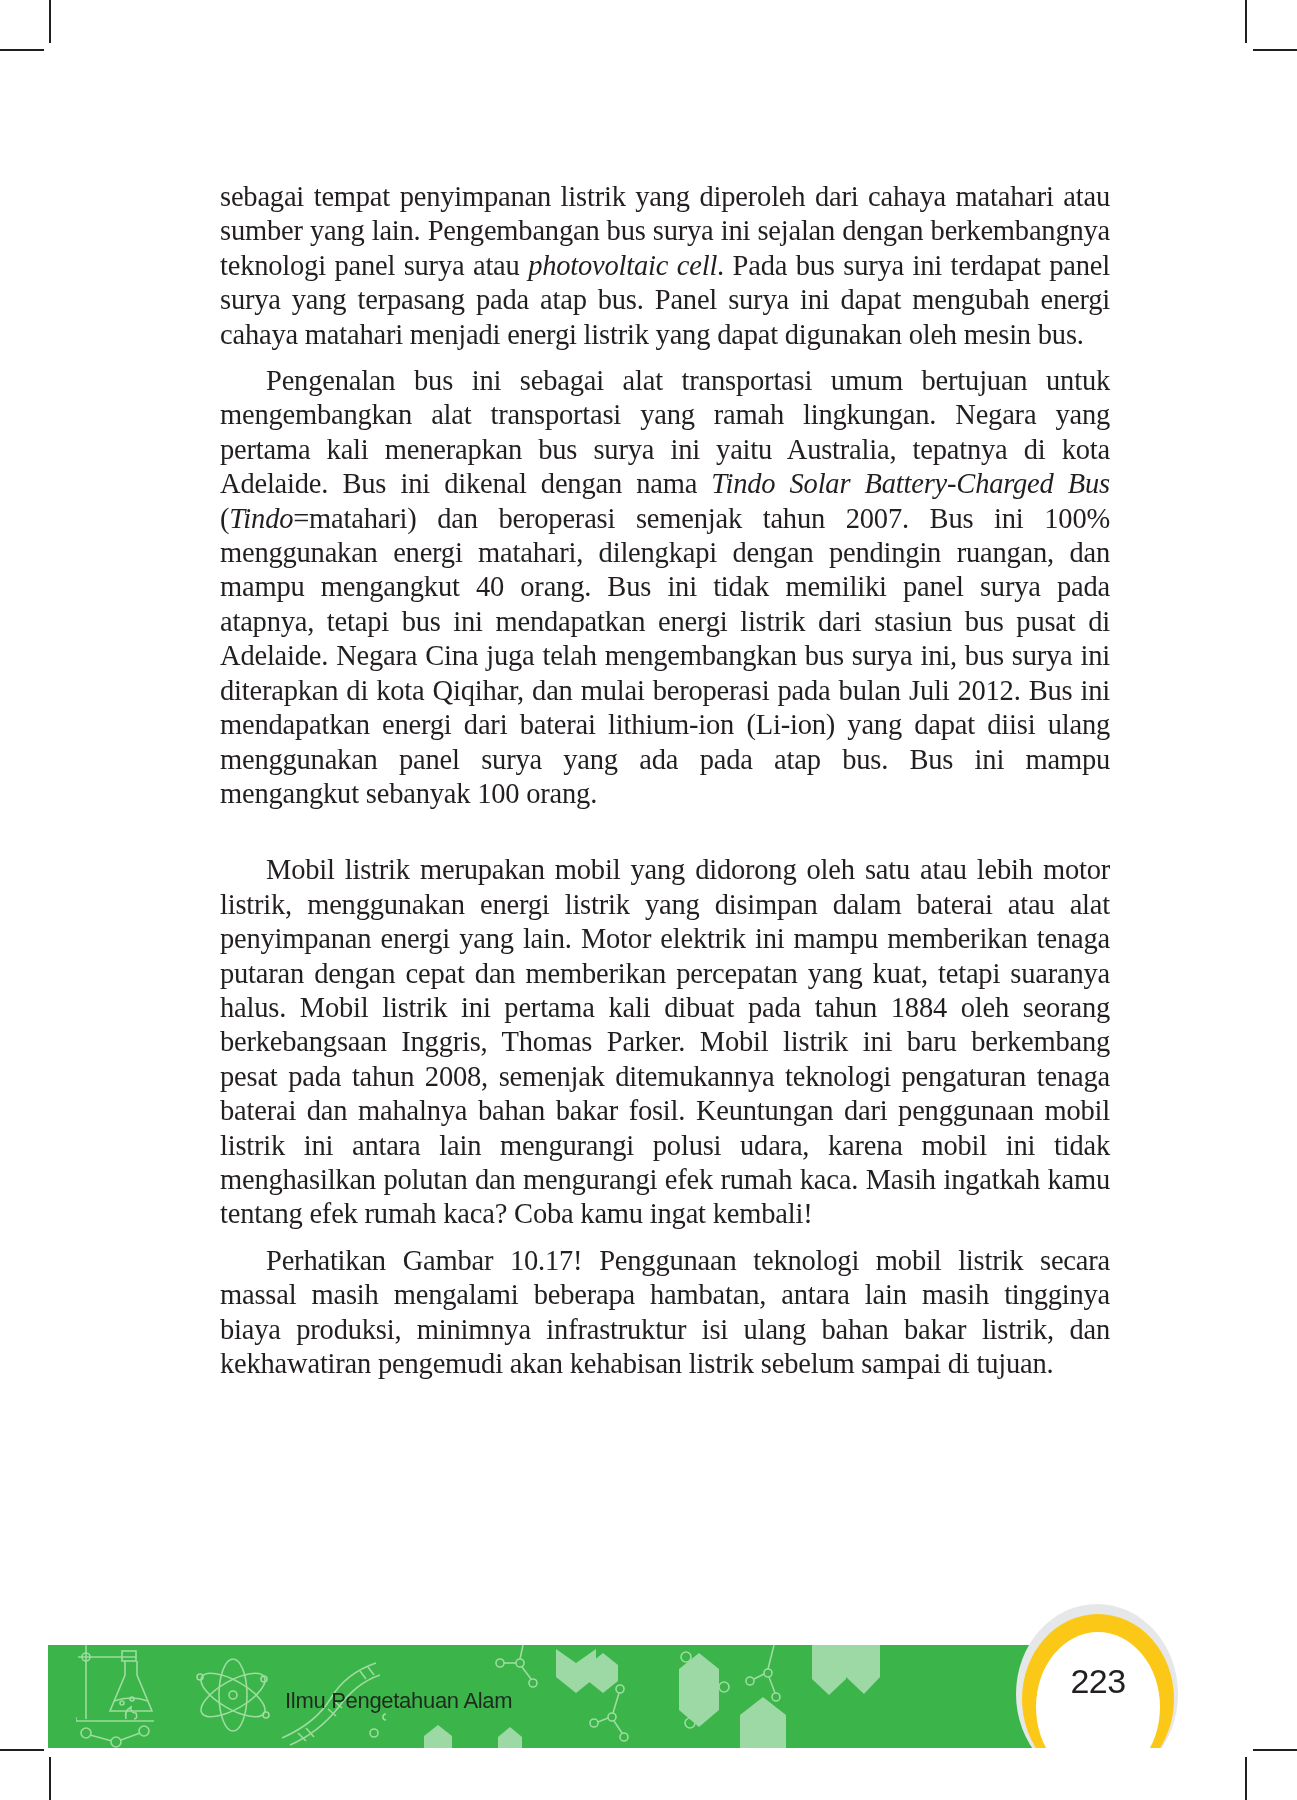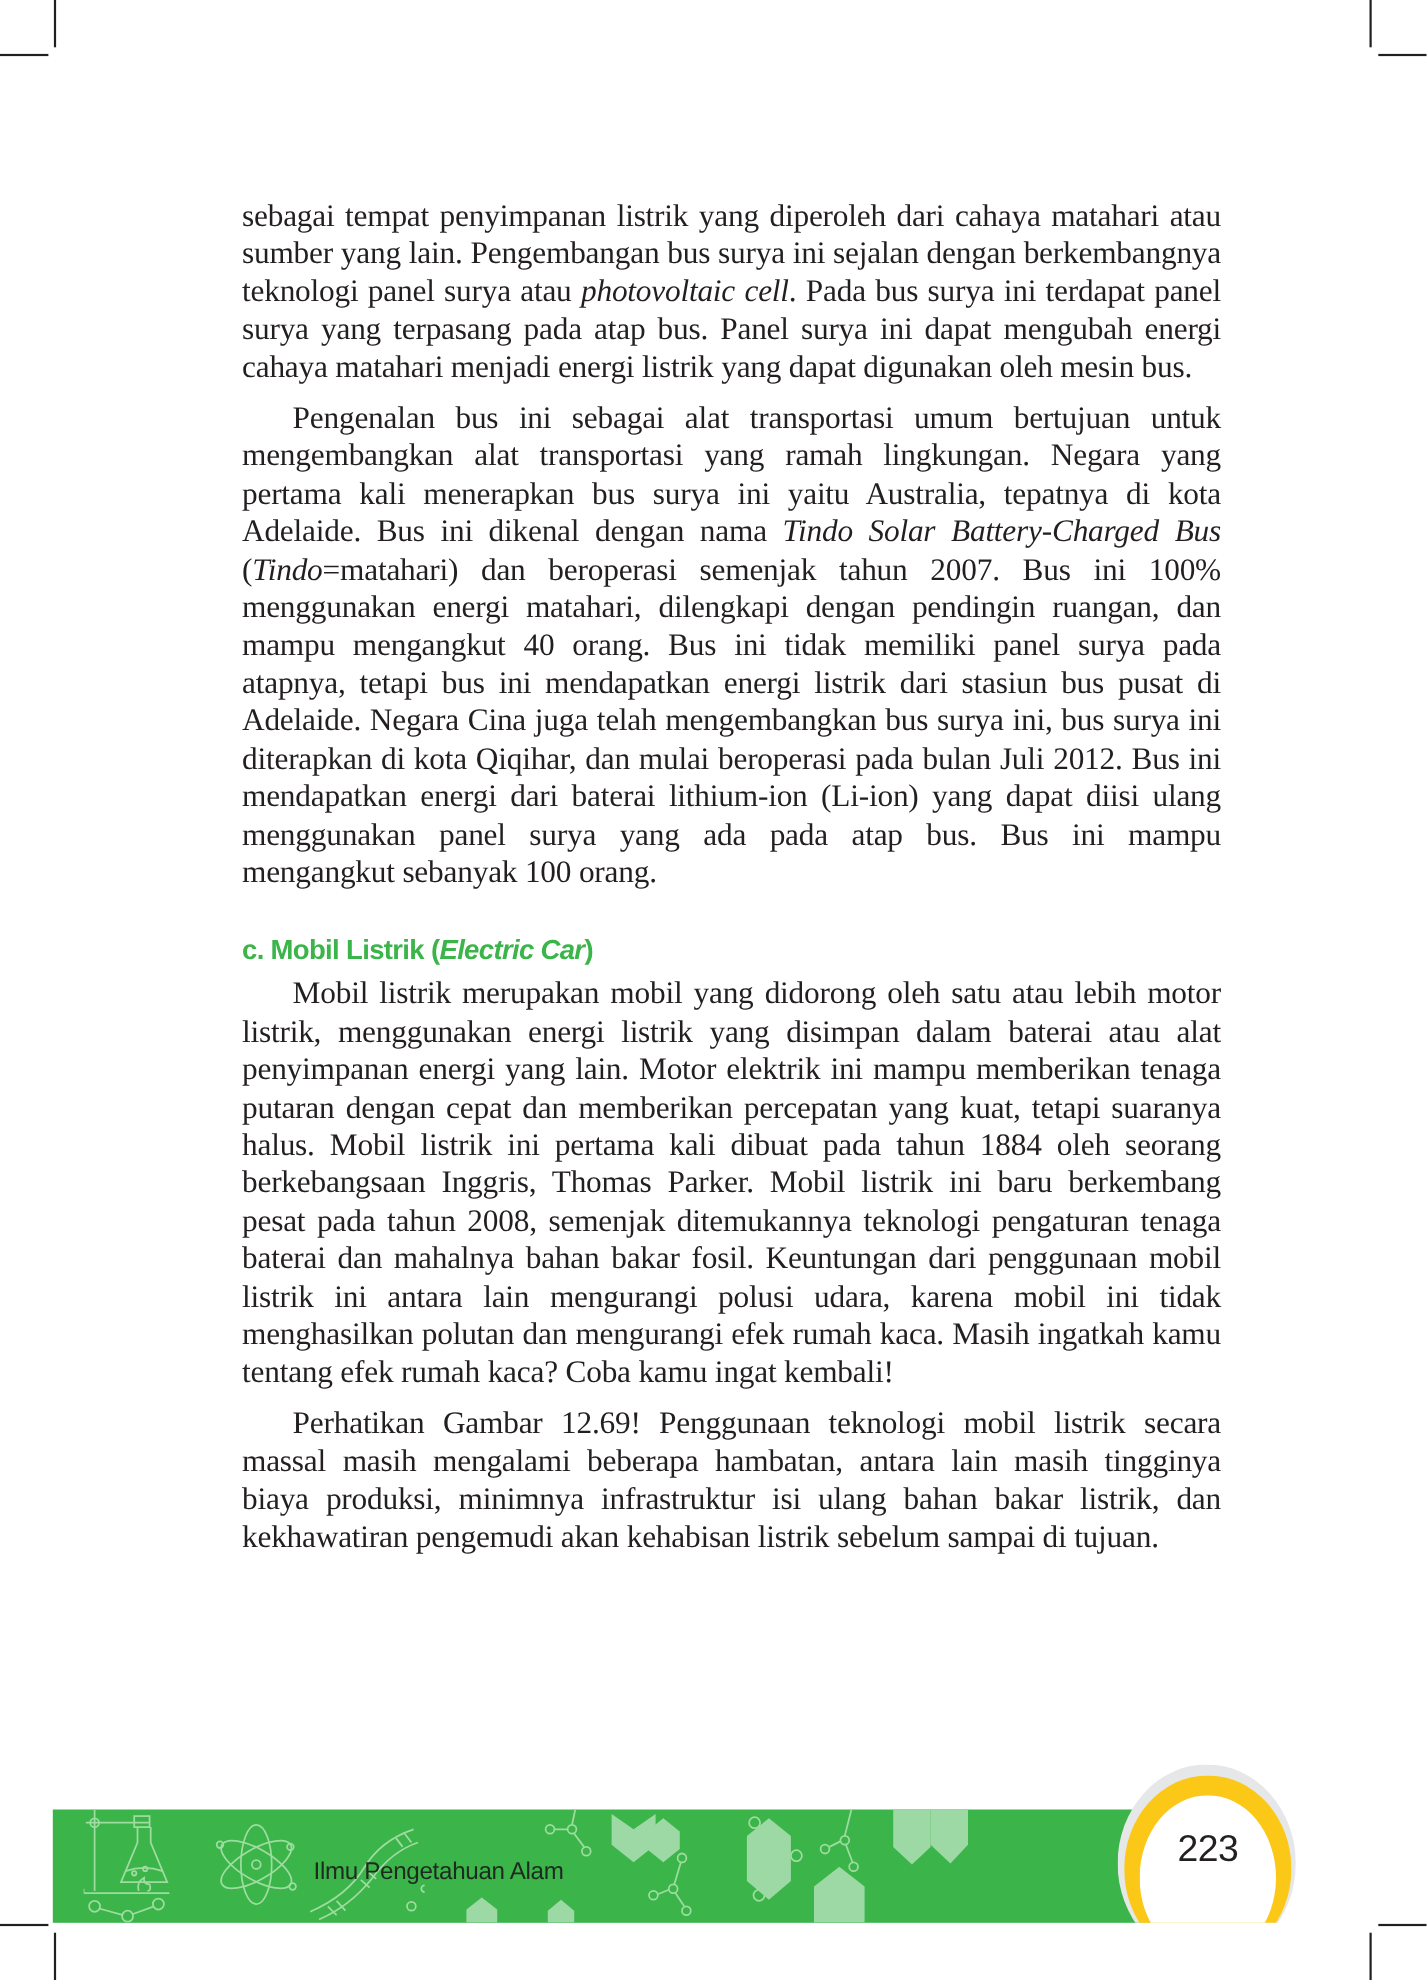--- a/index.html
+++ b/index.html
@@ -74,25 +74,24 @@
 
 <div class="content">
   <p class="para">
     <span>sebagai tempat penyimpanan listrik yang diperoleh dari cahaya matahari atau sumber yang lain. Pengembangan bus surya ini sejalan dengan berkembangnya teknologi panel surya atau </span><i>photovoltaic cell</i><span>. Pada bus surya ini terdapat panel surya yang terpasang pada atap bus. Panel surya ini dapat mengubah energi cahaya matahari menjadi energi listrik yang dapat digunakan oleh mesin bus.</span>
   </p>
   <div class="gap-sm"></div>
   <p class="para indent">
     <span>Pengenalan bus ini sebagai alat transportasi umum bertujuan untuk mengembangkan alat transportasi yang ramah lingkungan. Negara yang pertama kali menerapkan bus surya ini yaitu Australia, tepatnya di kota Adelaide.  Bus ini dikenal dengan nama </span><i>Tindo Solar Battery-Charged Bus</i><span> (</span><i>Tindo</i><span>=matahari) dan beroperasi semenjak tahun 2007. Bus ini 100% menggunakan energi matahari, dilengkapi dengan pendingin ruangan, dan mampu mengangkut 40 orang. Bus ini tidak memiliki panel surya pada atapnya, tetapi bus ini mendapatkan energi listrik dari stasiun bus pusat di Adelaide. Negara Cina juga telah mengembangkan bus surya ini, bus surya ini diterapkan di kota Qiqihar, dan mulai beroperasi pada bulan Juli 2012.  Bus ini mendapatkan energi dari baterai lithium-ion (Li-ion) yang dapat diisi ulang menggunakan panel surya yang ada pada atap bus. Bus ini mampu mengangkut  sebanyak 100 orang.</span>
   </p>
   <div class="gap-lg"></div>
-  <h3 class="heading"><span>c. Mobil Listrik (</span><i>Electric Car</i><span>)</span></h3>
   <div style="height:6px"></div>
   <p class="para indent">Mobil listrik merupakan mobil yang didorong oleh satu atau lebih motor listrik, menggunakan energi listrik yang disimpan dalam baterai atau alat penyimpanan energi yang lain. Motor elektrik ini mampu memberikan tenaga putaran dengan cepat dan memberikan percepatan yang kuat, tetapi suaranya halus. Mobil listrik ini pertama kali dibuat pada tahun 1884 oleh seorang berkebangsaan Inggris, Thomas Parker. Mobil listrik ini baru berkembang pesat pada tahun 2008, semenjak ditemukannya teknologi pengaturan tenaga baterai dan mahalnya bahan bakar fosil. Keuntungan dari penggunaan mobil listrik ini antara lain mengurangi polusi udara, karena mobil ini tidak menghasilkan polutan dan mengurangi efek rumah kaca. Masih ingatkah kamu tentang efek rumah kaca? Coba kamu ingat kembali!</p>
   <div class="gap-sm"></div>
-  <p class="para indent">Perhatikan Gambar 12.69! Penggunaan teknologi mobil listrik secara massal masih mengalami beberapa hambatan, antara lain masih tingginya biaya produksi, minimnya infrastruktur isi ulang bahan bakar listrik, dan kekhawatiran pengemudi akan kehabisan listrik sebelum sampai di tujuan.</p>
+  <p class="para indent">Perhatikan Gambar 10.17! Penggunaan teknologi mobil listrik secara massal masih mengalami beberapa hambatan, antara lain masih tingginya biaya produksi, minimnya infrastruktur isi ulang bahan bakar listrik, dan kekhawatiran pengemudi akan kehabisan listrik sebelum sampai di tujuan.</p>
 </div>
 
 <div class="footer">
   <svg class="deco" style="left:28px; top:0;" width="130" height="103" viewBox="0 0 130 103" fill="none" stroke="#9edc9f" stroke-width="1.6">
     <line x1="10" y1="0" x2="10" y="74" y2="74"></line>
     <line x1="2" y1="12" x2="60" y2="12"></line>
     <circle cx="10" cy="12" r="4"></circle>
     <rect x="46" y="6" width="14" height="10"></rect>
     <path d="M49 16 L49 30 L34 66 L76 66 L61 30 L61 16"></path>
     <path d="M38 56 Q55 50 72 56"></path>

